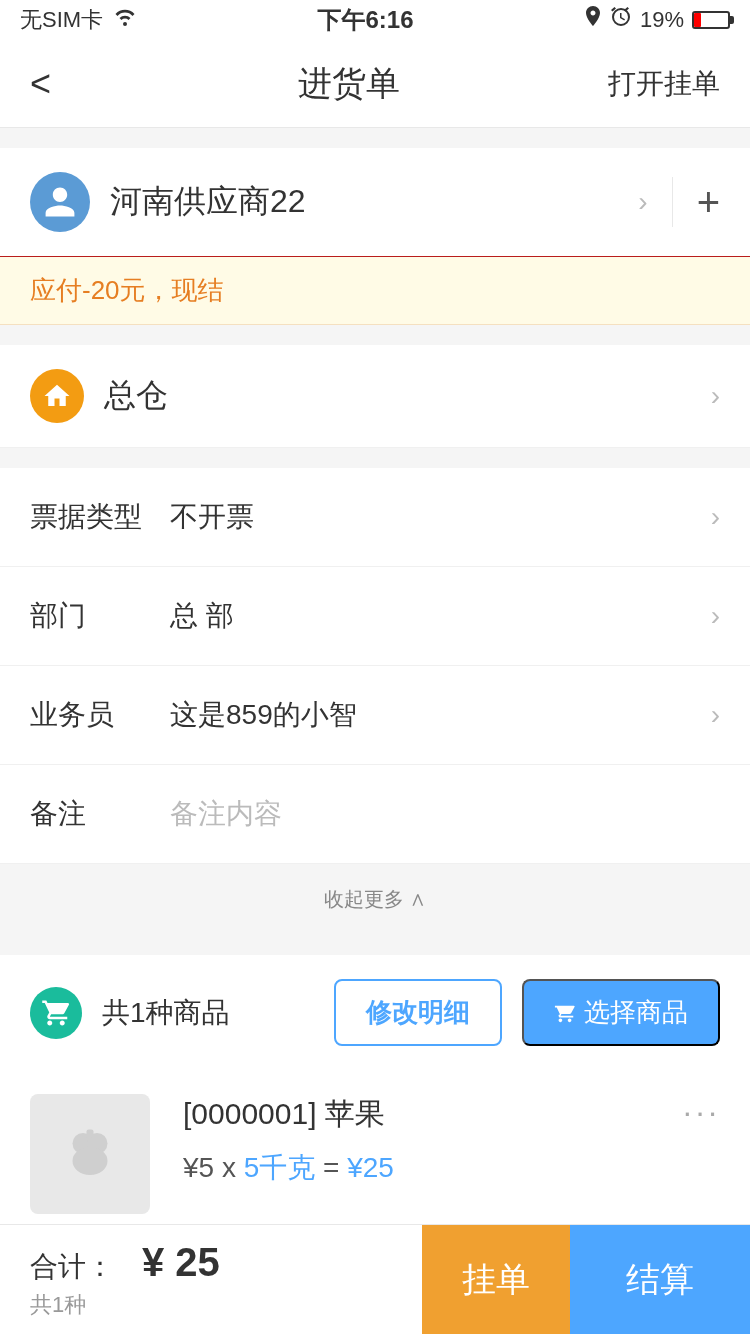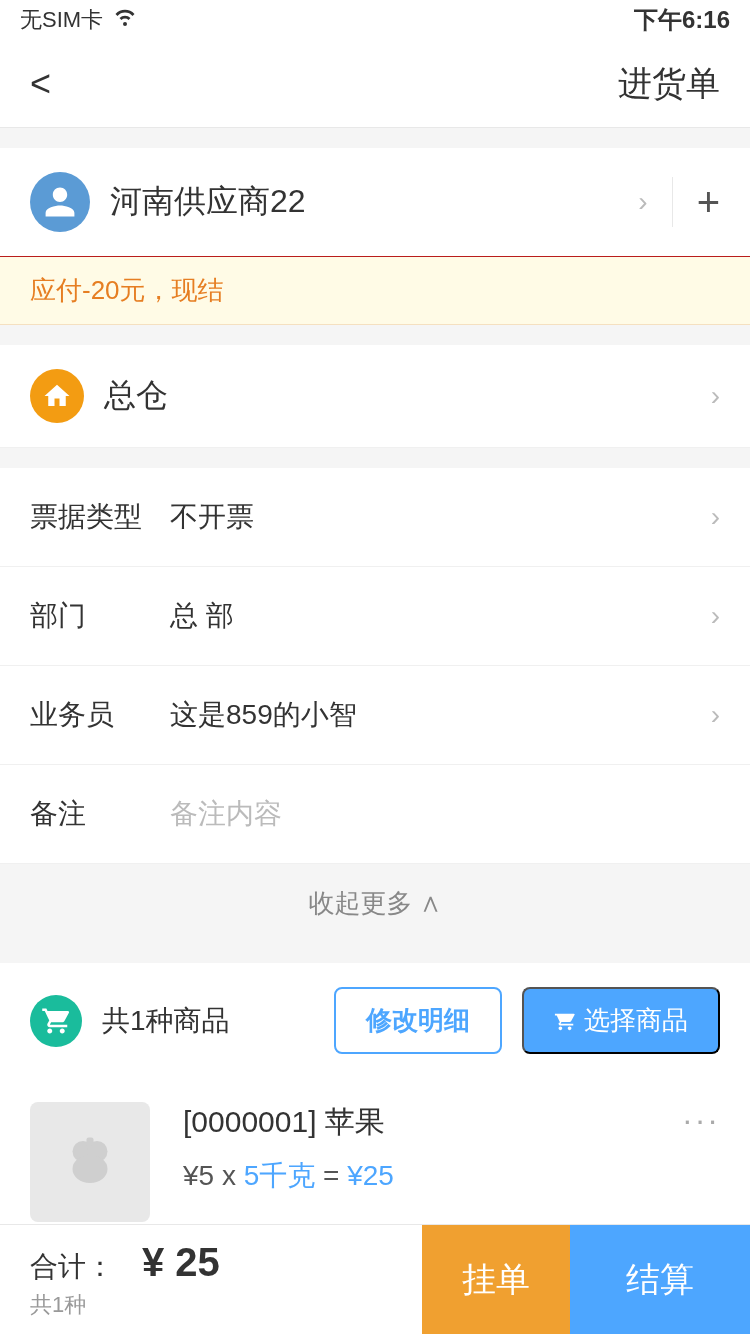--- a/index.html
+++ b/index.html
@@ -177,21 +177,21 @@
       flex: 1;
       font-size: 28px;
       color: #bbb;
     }
 
     
     .collapse-toggle {
       background: #f5f5f5;
       padding: 22px;
       text-align: center;
-      font-size: 26px;
+      font-size: 20px;
       color: #888;
       cursor: pointer;
     }
 
     
     .products-header {
       display: flex;
       align-items: center;
       padding: 24px 30px;
       background: #fff;
@@ -340,25 +340,43 @@
 <div class="status-bar">
   <div class="status-left">
     <span>无SIM卡</span>
     <span>
       <svg width="28" height="20" viewBox="0 0 28 20" fill="#333">
         <path d="M14 15a2 2 0 1 1 0 4 2 2 0 0 1 0-4zm-5.5-4a7.8 7.8 0 0 1 11 0l-2 2a5 5 0 0 0-7 0l-2-2zm-4-4a13 13 0 0 1 19 0l-2 2a10 10 0 0 0-15 0l-2-2z"></path>
       </svg>
     </span>
   </div>
   <div class="status-center">下午6:16</div>
+  <div class="status-right">
+    <span>
+      <svg width="18" height="22" viewBox="0 0 18 22" fill="#333">
+          <path d="M9 0C5.13 0 2 3.13 2 7c0 5.25 7 13 7 13s7-7.75 7-13c0-3.87-3.13-7-7-7zm0 9.5c-1.38 0-2.5-1.12-2.5-2.5s1.12-2.5 2.5-2.5 2.5 1.12 2.5 2.5-1.12 2.5-2.5 2.5z"></path>
+        </svg>
+    </span>
+    <span>
+      <svg width="22" height="22" viewBox="0 0 22 22" fill="#333">
+          <path d="M11 2a9 9 0 1 0 0 18A9 9 0 0 0 11 2zm0 16a7 7 0 1 1 0-14 7 7 0 0 1 0 14zm.5-11H10v5l4.25 2.55.75-1.23-3.5-2.08V7z"></path>
+          <path d="M4.5 1L1 4l1.5 1.5 3.5-3L4.5 1zM17.5 1l1.5 1.5-3.5 3L14 4l3.5-3z"></path>
+        </svg>
+    </span>
+    <span>19%</span>
+    <div class="battery">
+      <div class="battery-fill"></div>
+    </div>
+  </div>
 </div>
 
 <div class="nav-bar">
   <div class="nav-back">&lt;</div>
   <div class="nav-title">进货单</div>
+  <div class="nav-action">打开挂单</div>
 </div>
 
 <div class="section-gap"></div>
 
 <div class="card-section">
   <div class="supplier-row">
     <div class="supplier-avatar">
       <svg viewBox="0 0 24 24" fill="#fff">
           <path d="M12 12c2.7 0 4.8-2.1 4.8-4.8S14.7 2.4 12 2.4 7.2 4.5 7.2 7.2 9.3 12 12 12zm0 2.4c-3.2 0-9.6 1.6-9.6 4.8v2.4h19.2v-2.4c0-3.2-6.4-4.8-9.6-4.8z"></path>
         </svg>

